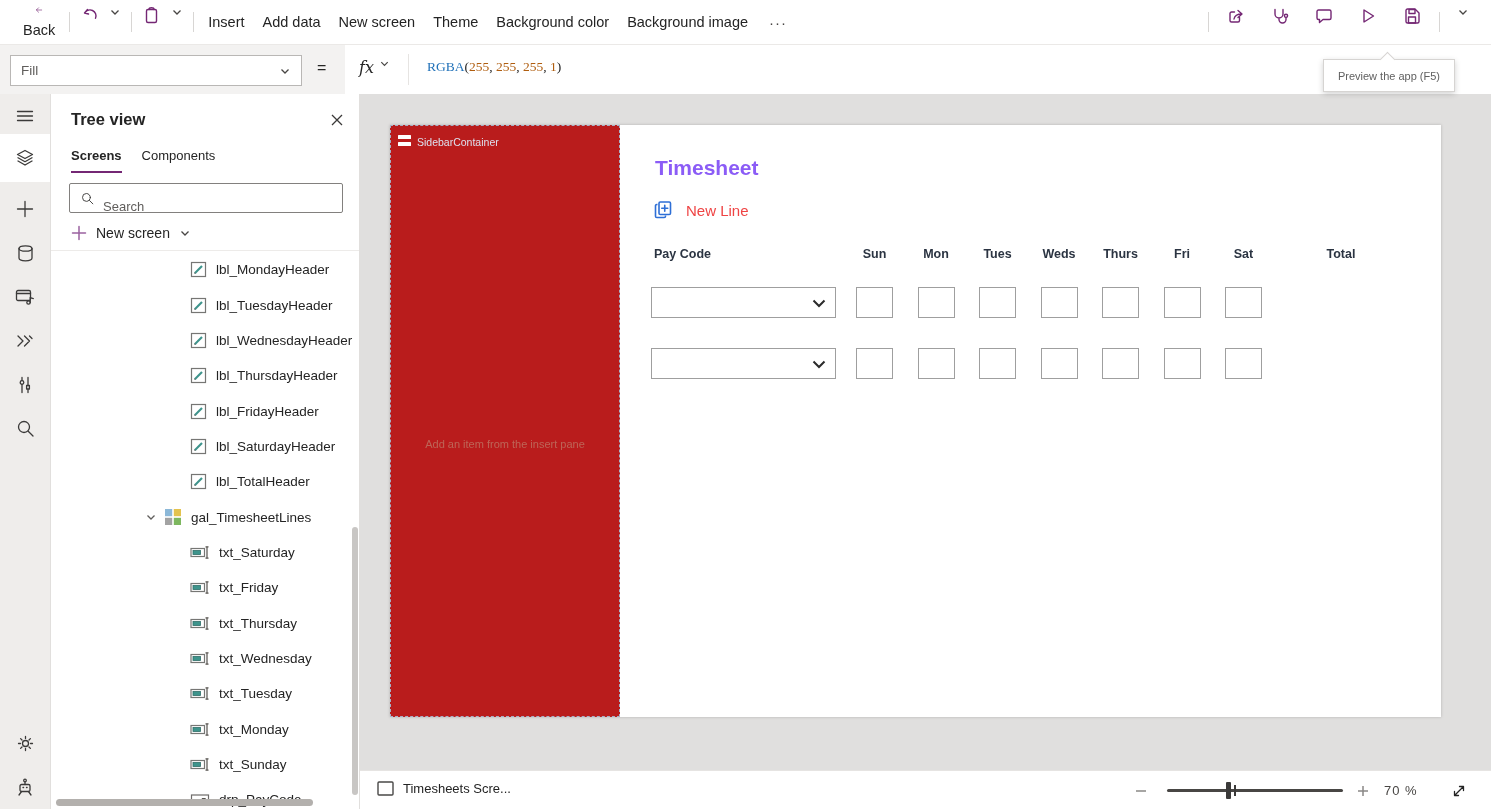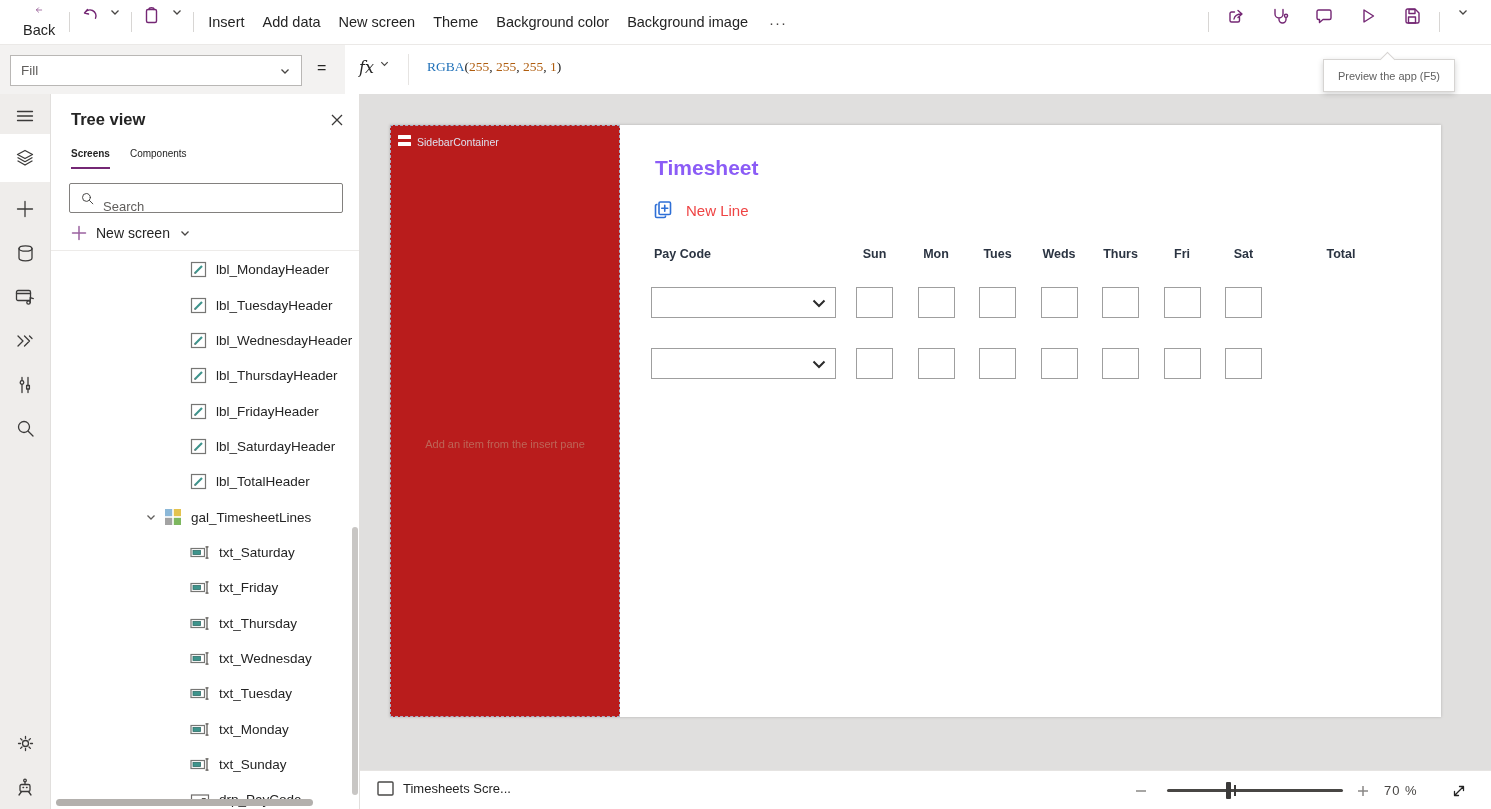--- a/index.html
+++ b/index.html
@@ -37,21 +37,21 @@
 
   
   .rail { position:absolute; left:0; top:94px; width:50px; bottom:0; background:#efedeb; z-index:5; }
   .rail-item { position:absolute; left:0; width:50px; height:44px; display:flex; align-items:center; justify-content:center; }
   .rail-item.active { background:#fff; height:48px; }
 
   
   .tree { position:absolute; left:50px; top:94px; width:310px; bottom:0; background:#fff; border-left:1px solid #e1dfdd; border-right:1px solid #e1dfdd; overflow:hidden; z-index:4; }
   .tree-title { position:absolute; left:20px; top:16px; font-size:16.5px; font-weight:bold; color:#242424; }
   .tree-close { position:absolute; left:274px; top:14px; width:24px; height:24px; display:flex; align-items:center; justify-content:center; }
-  .tabs { position:absolute; left:20px; top:54px; display:flex; gap:20px; font-size:10px; }
+  .tabs { position:absolute; left:20px; top:54px; display:flex; gap:20px; font-size:13px; }
   .tab { padding-bottom:8px; color:#242424; }
   .tab.active { font-weight:bold; border-bottom:2.5px solid #742774; }
   .search-box { position:absolute; left:18px; top:89px; width:274px; height:30px; border:1px solid #82807e; border-radius:2px; display:flex; align-items:center; gap:8px; padding:0 10px; }
   .search-box .ph { font-size:13px; color:#605e5c;margin-top:16px; }
   .new-screen-row { position:absolute; left:20px; top:125px; height:28px; display:flex; align-items:center; gap:9px; font-size:14px; color:#242424; }
   .tree-divider { position:absolute; left:0; top:156px; width:100%; height:1px; background:#edebe9; }
   .tree-items { position:absolute; left:0; top:158px; right:0; }
   .tree-row { height:35.35px; display:flex; align-items:center; font-size:13.5px; color:#242424; }
   .tree-row .nm { margin-left:9px; }
   .lvl1 { padding-left:94px; } .lvl2 { padding-left:139px; }

